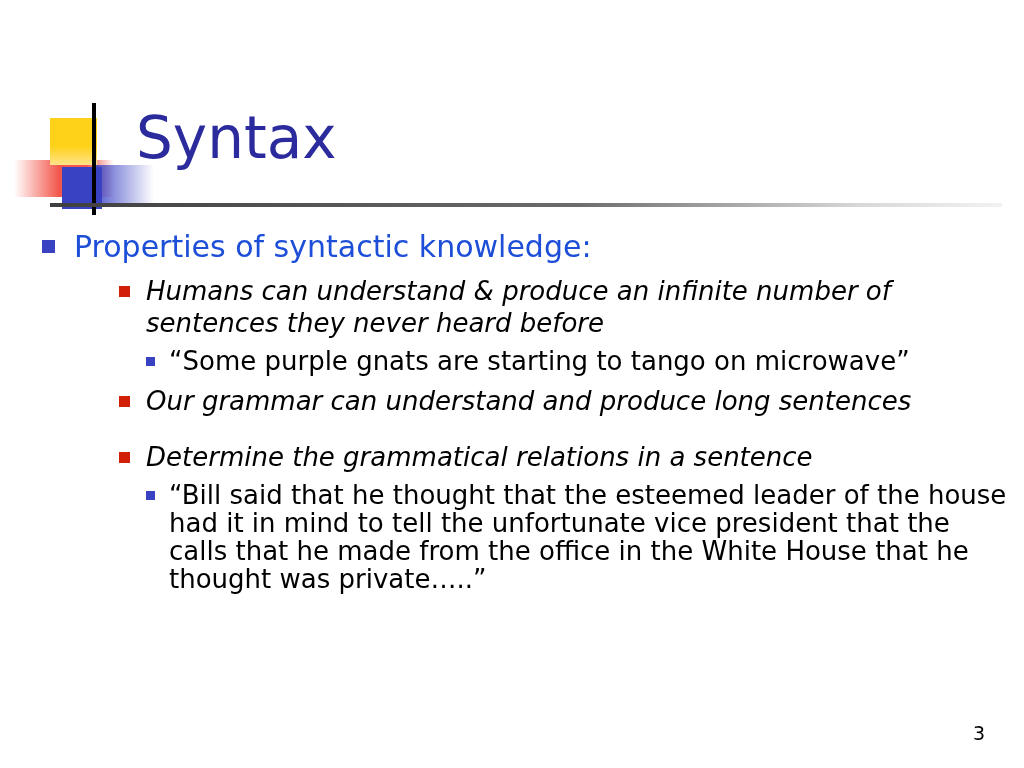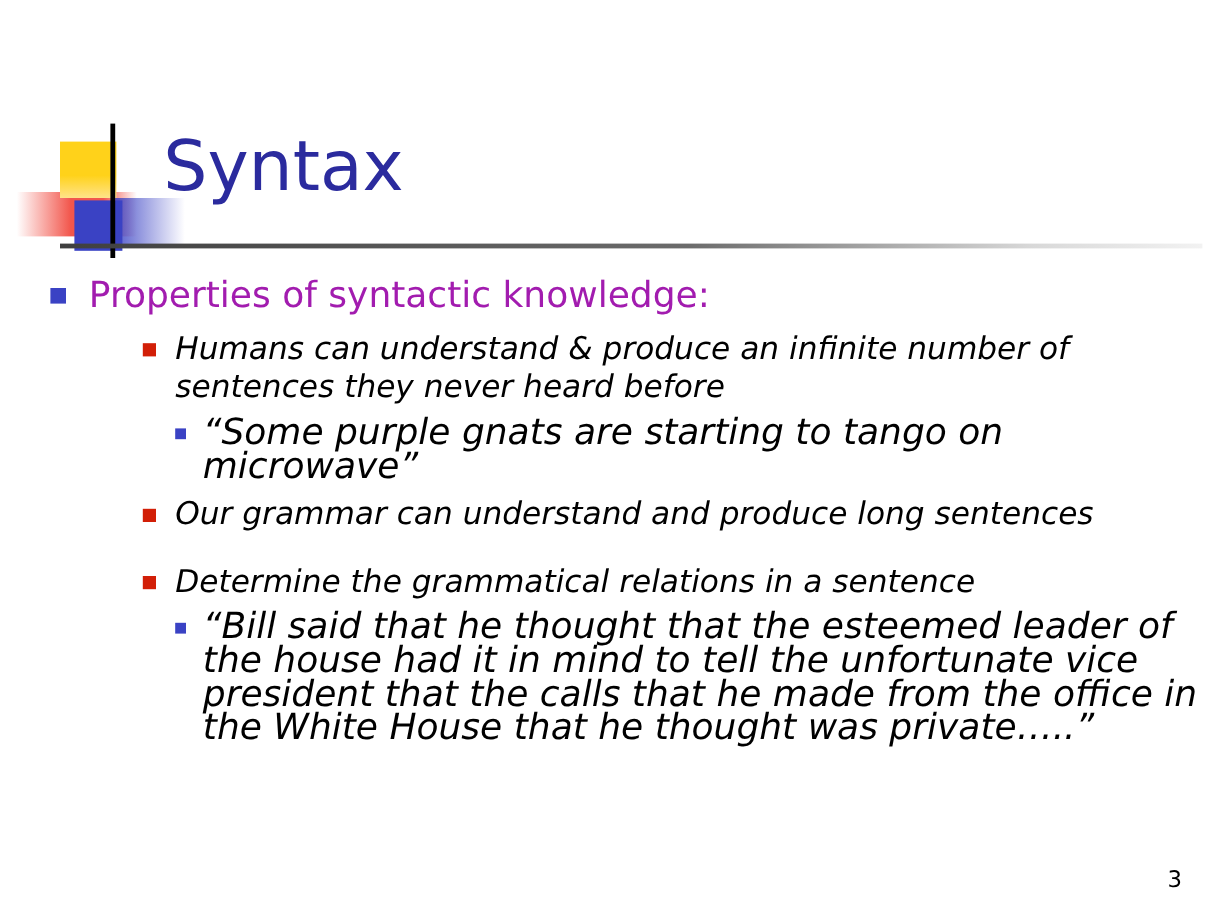--- a/index.html
+++ b/index.html
@@ -116,21 +116,21 @@
   .lvl1 .marker {
     width: 13px;
     height: 13px;
     background: #3a42c4;
     margin-top: 12px;
     margin-right: 19px;
   }
   .lvl1 .btext {
     font-size: 30px;
     line-height: 37px;
-    color: #a21caf;
+    color: #1d4ed8;
   }
 
   
   .lvl2 {
     padding-left: 119px;
     margin-top: 10px;
   }
   .lvl2 .marker {
     width: 11px;
     height: 11px;
@@ -152,25 +152,24 @@
     margin-top: 8px;
   }
   .lvl3 .marker {
     width: 9px;
     height: 9px;
     background: #3a42c4;
     margin-top: 10px;
     margin-right: 14px;
   }
   .lvl3 .btext {
-    font-size: 30px;
+    font-size: 26px;
     line-height: 28px;
     color: #000000;
     max-width: 840px;
-    font-style: italic;
   }
 
   .gap-l2 { }
   .gap-l2-b { margin-top: 24px; }
 
   
   .page-num {
     position: absolute;
     right: 39px;
     bottom: 24px;

